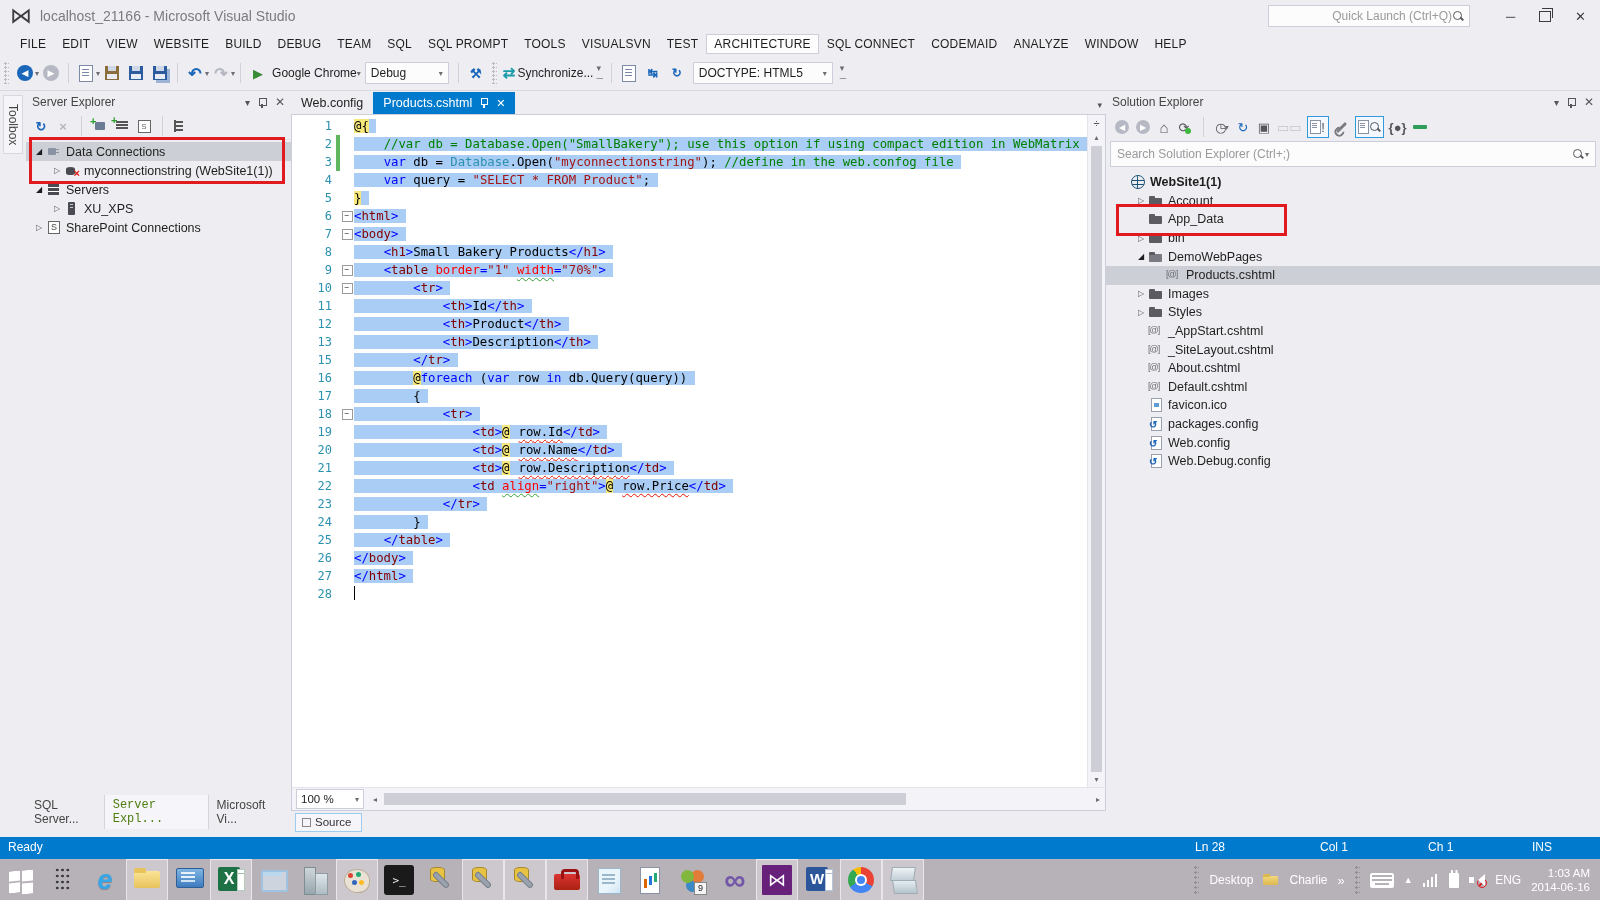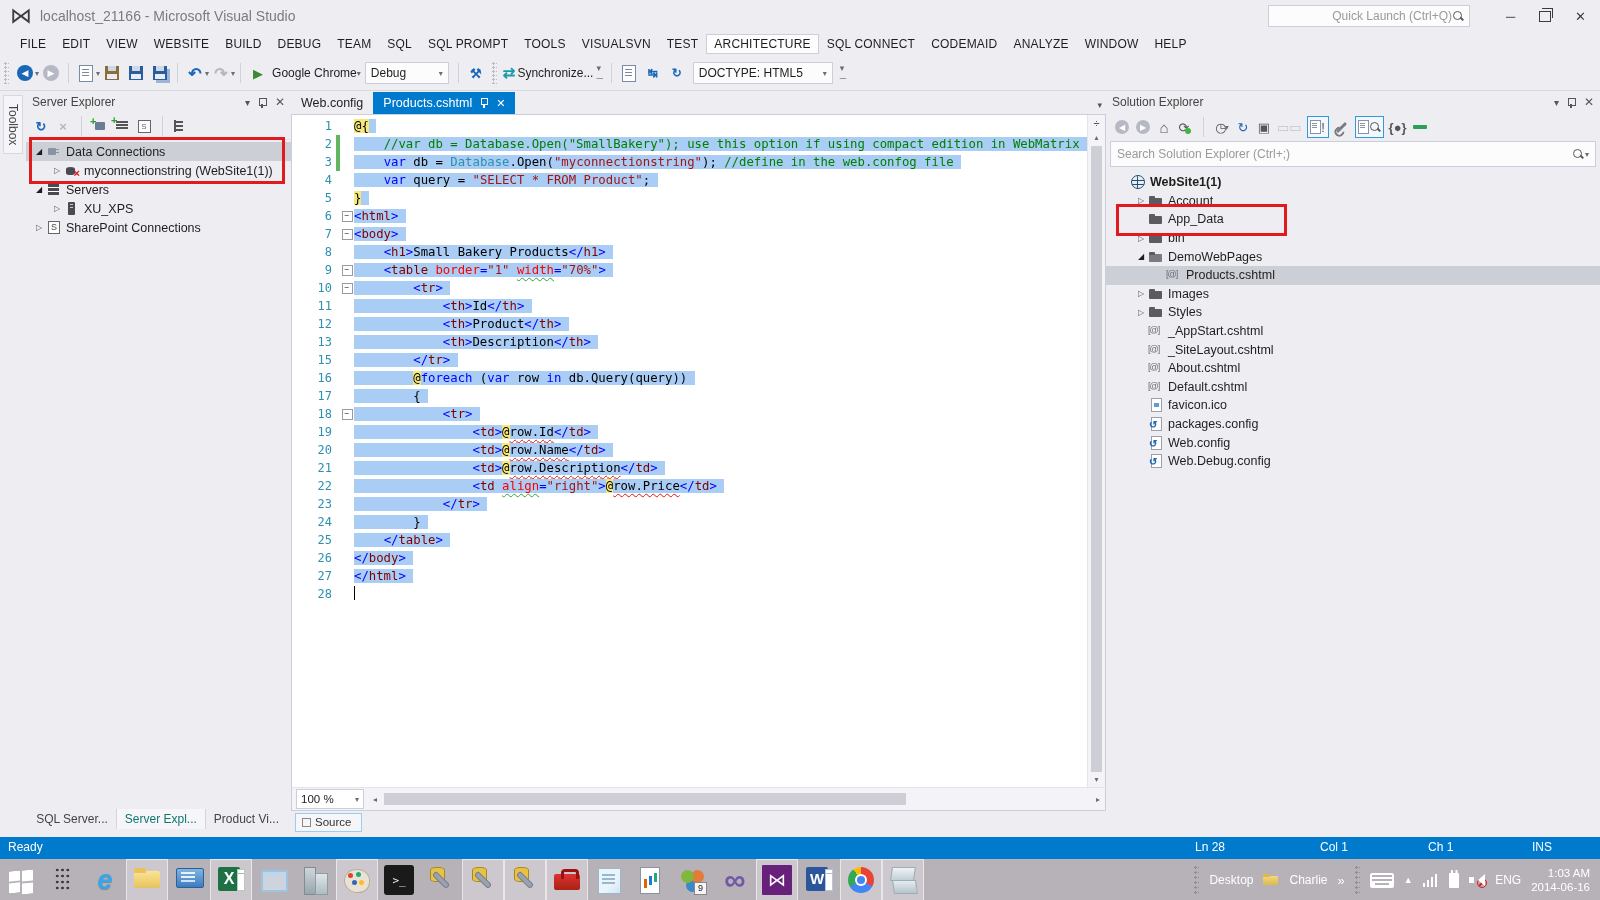--- a/index.html
+++ b/index.html
@@ -108,21 +108,21 @@
      background:linear-gradient(#4a4a52 3px,#fff 3px,#fff 4px,#4a4a52 4px,#4a4a52 7px,#fff 7px,#fff 8px,#4a4a52 8px);}
   .ti-computer::before{content:"";position:absolute;left:4px;top:1px;width:7px;height:13px;background:#4a4a52;border-radius:1px;}
   .ti-computer::after{content:"";position:absolute;left:6px;top:3px;width:3px;height:1.4px;background:#c5c9d2;box-shadow:0 3px 0 #c5c9d2;}
   .ti-sharepoint::before{content:"S";position:absolute;left:2px;top:1px;width:10px;height:11px;border:1px solid #666;
      font-size:9px;color:#444;text-align:center;line-height:11px;background:#fff;}
 
   .annotation-box{position:absolute;border:3px solid #E01A1F;pointer-events:none;}
 
   .panel-bottom-tabs{position:absolute;bottom:8px;right:4px;display:flex;font-size:12px;}
   .pb-tab{padding:3px 8px;color:#444;border-right:1px solid #D4D4DC;}
-  .pb-tab.active{color:#0f766e;background:#F6F6FA;}
+  .pb-tab.active{color:#4d7c0f;background:#F6F6FA;font-family:Liberation Mono, monospace;}
   .pb-tab:last-child{border-right:none;}
 
   
   .editor{flex:1;display:flex;flex-direction:column;background:#EEEEF2;min-width:0;}
   .tab-row{height:23px;display:flex;align-items:flex-end;position:relative;}
   .etab{height:22px;display:flex;align-items:center;padding:0 10px;font-size:12.5px;color:#1e1e1e;cursor:default;}
   .etab.active{background:#007ACC;color:#fff;}
   .etab .tpin{display:inline-block;width:8px;height:10px;position:relative;margin-left:8px;}
   .etab .tpin::before{content:"";position:absolute;top:0;left:1px;width:5px;height:5px;border:1.3px solid #fff;}
   .etab .tpin::after{content:"";position:absolute;top:6px;left:3px;width:1.3px;height:4px;background:#fff;}
@@ -134,21 +134,21 @@
   .ln{width:40px;text-align:right;color:#2B91AF;flex:none;padding-right:4px;background:#fff;font-size:12px;}
   .chgcol{width:4px;flex:none;}
   .chgcol.chg{background:#5fb65f;}
   .foldcol{width:14px;flex:none;display:flex;align-items:center;justify-content:center;}
   .foldbox{width:9px;height:9px;border:1px solid #9b9b9b;background:#fff;font-size:8px;line-height:7px;text-align:center;color:#444;}
   .codetxt{flex:1;color:#000;}
   .sel{background:#A9CDF5;}
   .k{color:#0000FF;text-align:center;} .ty{color:#2B91AF;} .s{color:#A31515;} .cm{color:#008000;}
   .d{color:#0000FF;} .tg{color:#800000;} .at{color:#FF0000;} .av{color:#A31515;} .pl{color:#000;}
   .rz{background:#F6E87A;color:#000;}
-  .wr{text-decoration:underline wavy #E51400 1px;text-underline-offset:2.5px;}
+  .wr{text-decoration:underline wavy #E51400 1px;text-underline-offset:2.5px;padding-left:9px;}
   .wg{text-decoration:underline wavy #3A9E3A 1px;text-underline-offset:2.5px;}
   .caret{display:inline-block;width:1.3px;height:14px;background:#000;vertical-align:-2px;}
 
   .v-scroll{width:17px;flex:none;background:#F4F4F8;border-left:1px solid #E4E4EA;display:flex;flex-direction:column;align-items:center;}
   .vs-split{height:16px;font-size:11px;color:#55555c;line-height:16px;}
   .vs-arrow{height:14px;font-size:8px;color:#6d6d74;line-height:14px;}
   .vs-thumb{flex:1;width:11px;background:#CDCED6;border-radius:1px;margin:1px 0;}
 
   .editor-hscroll{height:22px;background:#F4F4F8;border:1px solid #CCCEDB;border-top:1px solid #E4E4EA;display:flex;align-items:center;}
   .zoom-dd{width:58px;height:18px;background:#fff;border:1px solid #CCCEDB;font-size:11.5px;display:flex;align-items:center;justify-content:space-between;padding:0 4px;margin:0 4px;}
@@ -399,21 +399,21 @@
           <div class="trow" style="padding-left: 6px;">
             <span class="arr">▷</span>
             <span class="ti ti-sharepoint"></span>
             <span class="tlabel">SharePoint Connections</span>
           </div>
         </div>
       <div class="annotation-box" style="left:3px;top:46px;width:250px;height:41px;"></div>
       <div class="panel-bottom-tabs" id="se-bottom-tabs">
           <span class="pb-tab">SQL Server...</span>
           <span class="pb-tab active">Server Expl...</span>
-          <span class="pb-tab">Product Vi...</span>
+          <span class="pb-tab">Microsoft Vi...</span>
         </div>
     </div>
 
     <div class="editor">
       <div class="tab-row" id="editor-tabs">
           <span class="etab">
             <span>Web.config</span>
           </span>
           <span class="etab active">
             <span>Products.cshtml</span>

